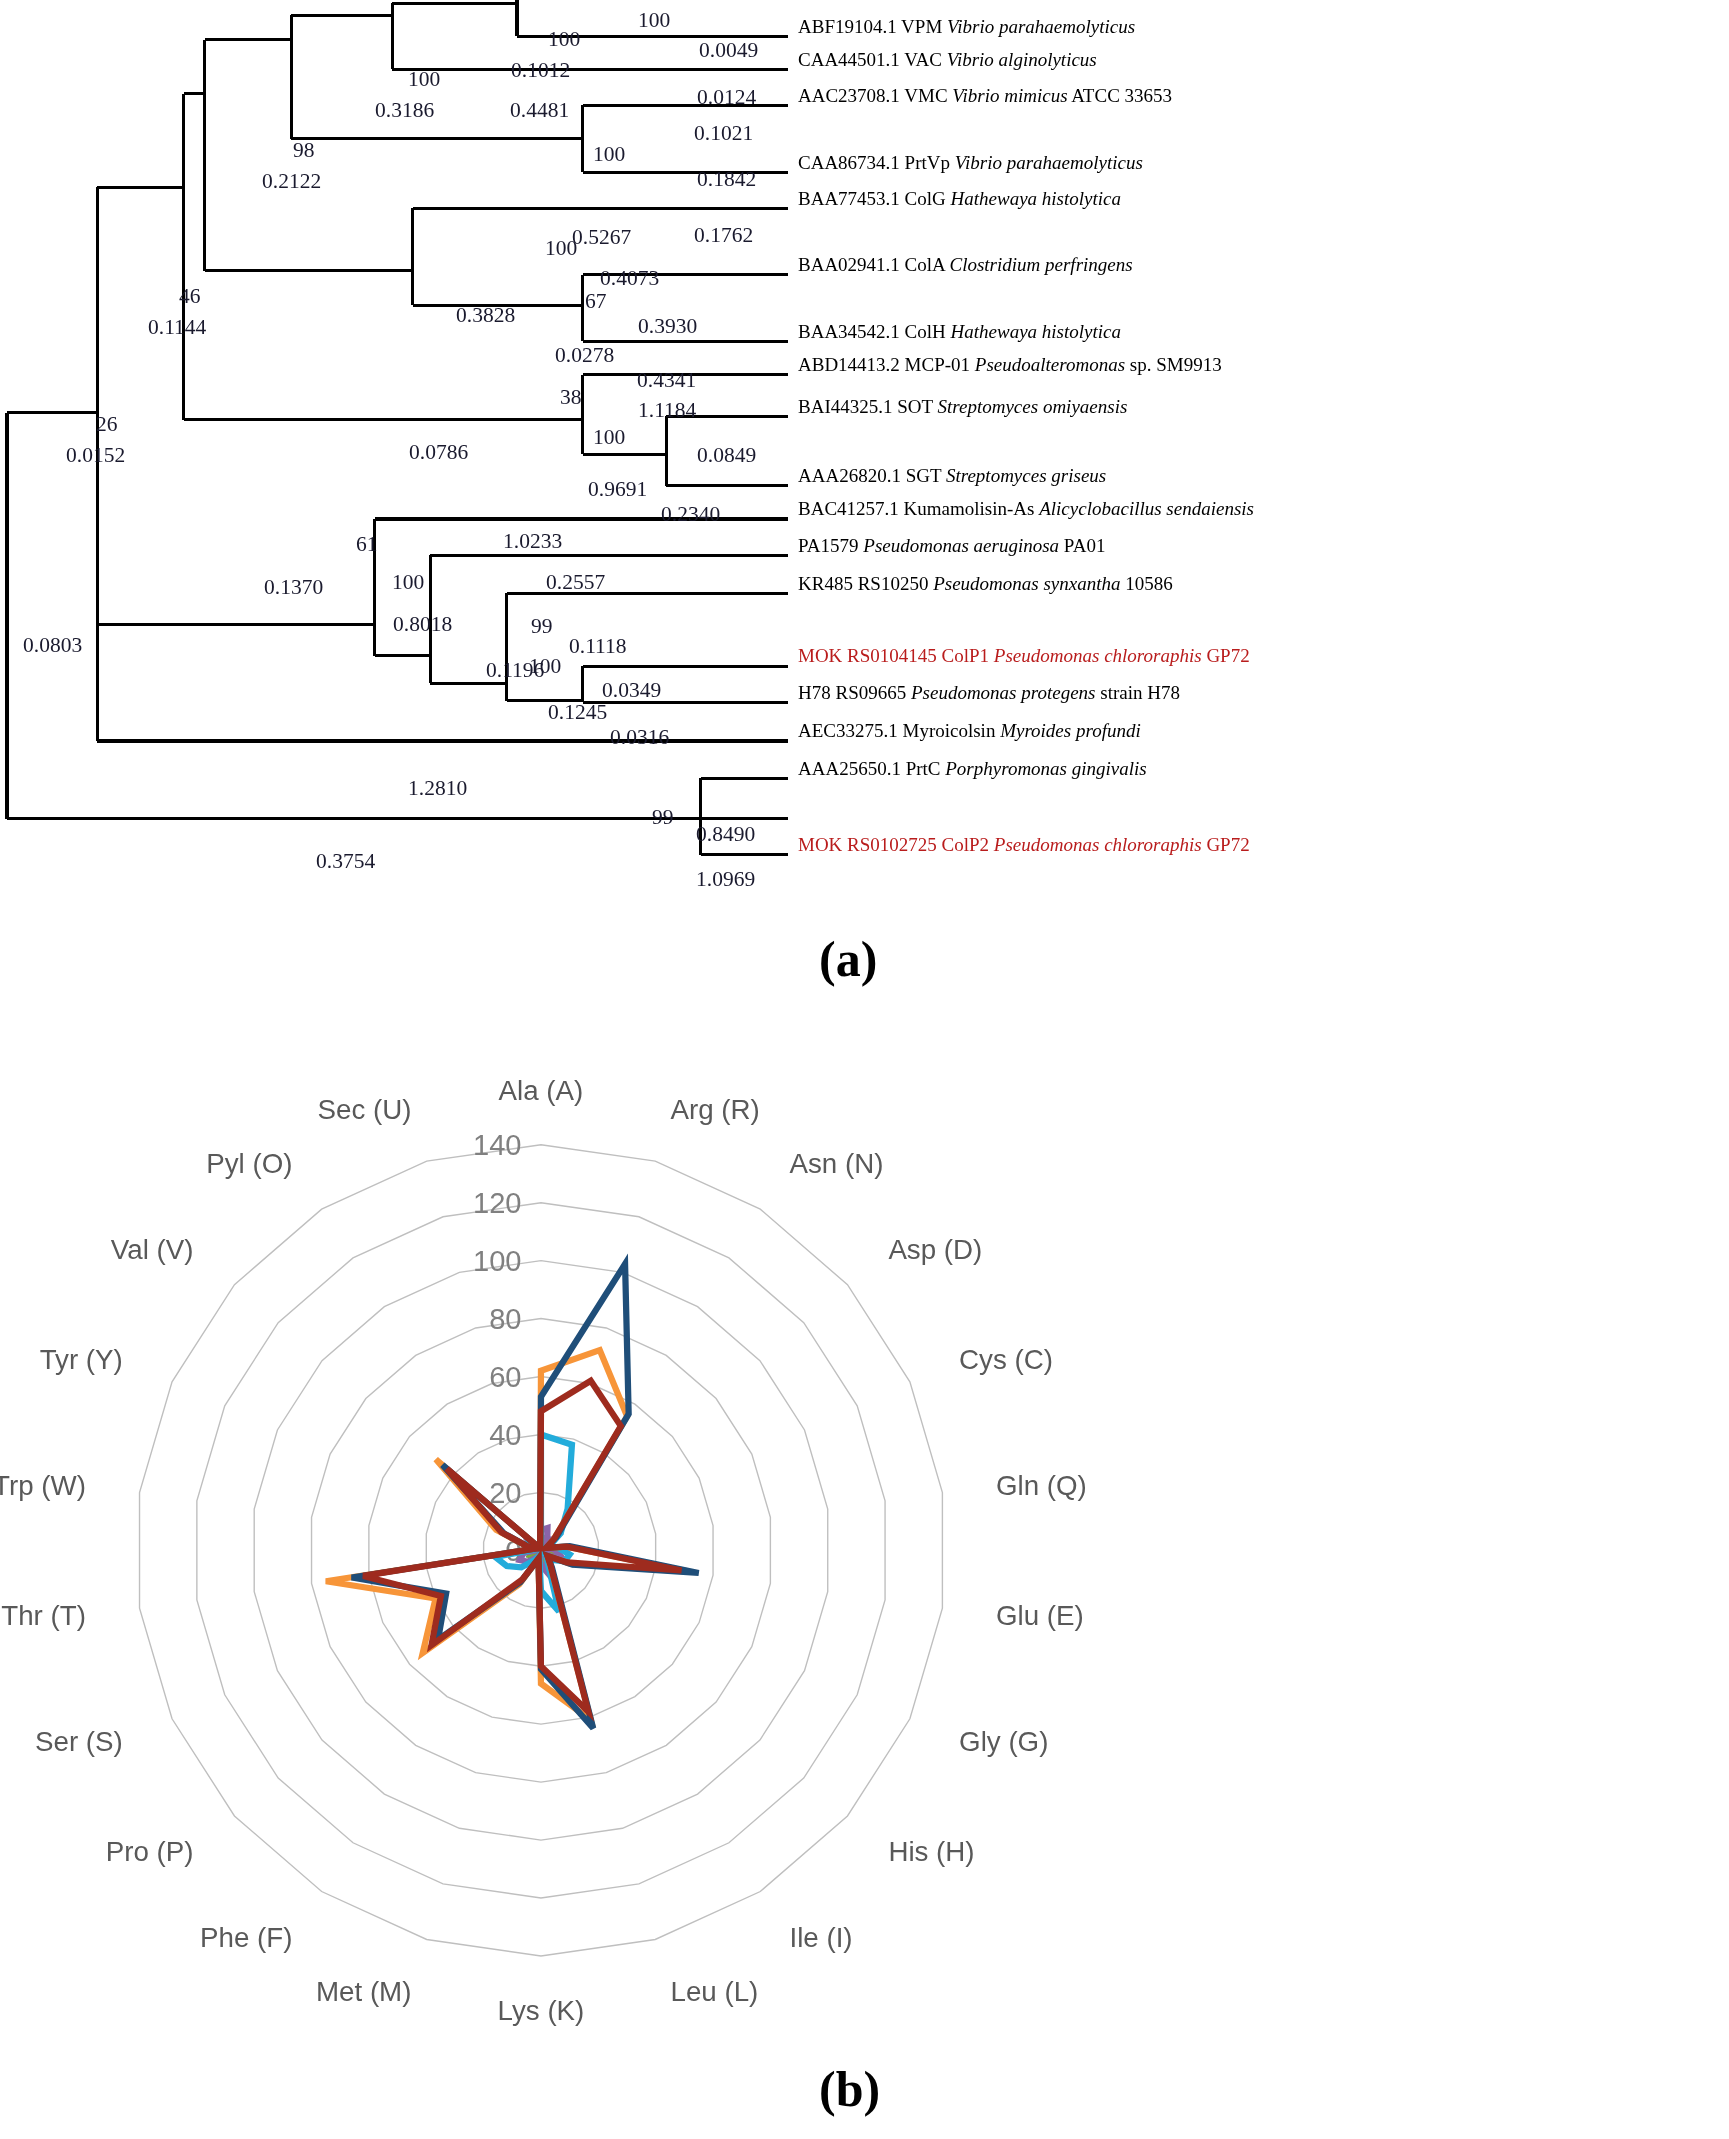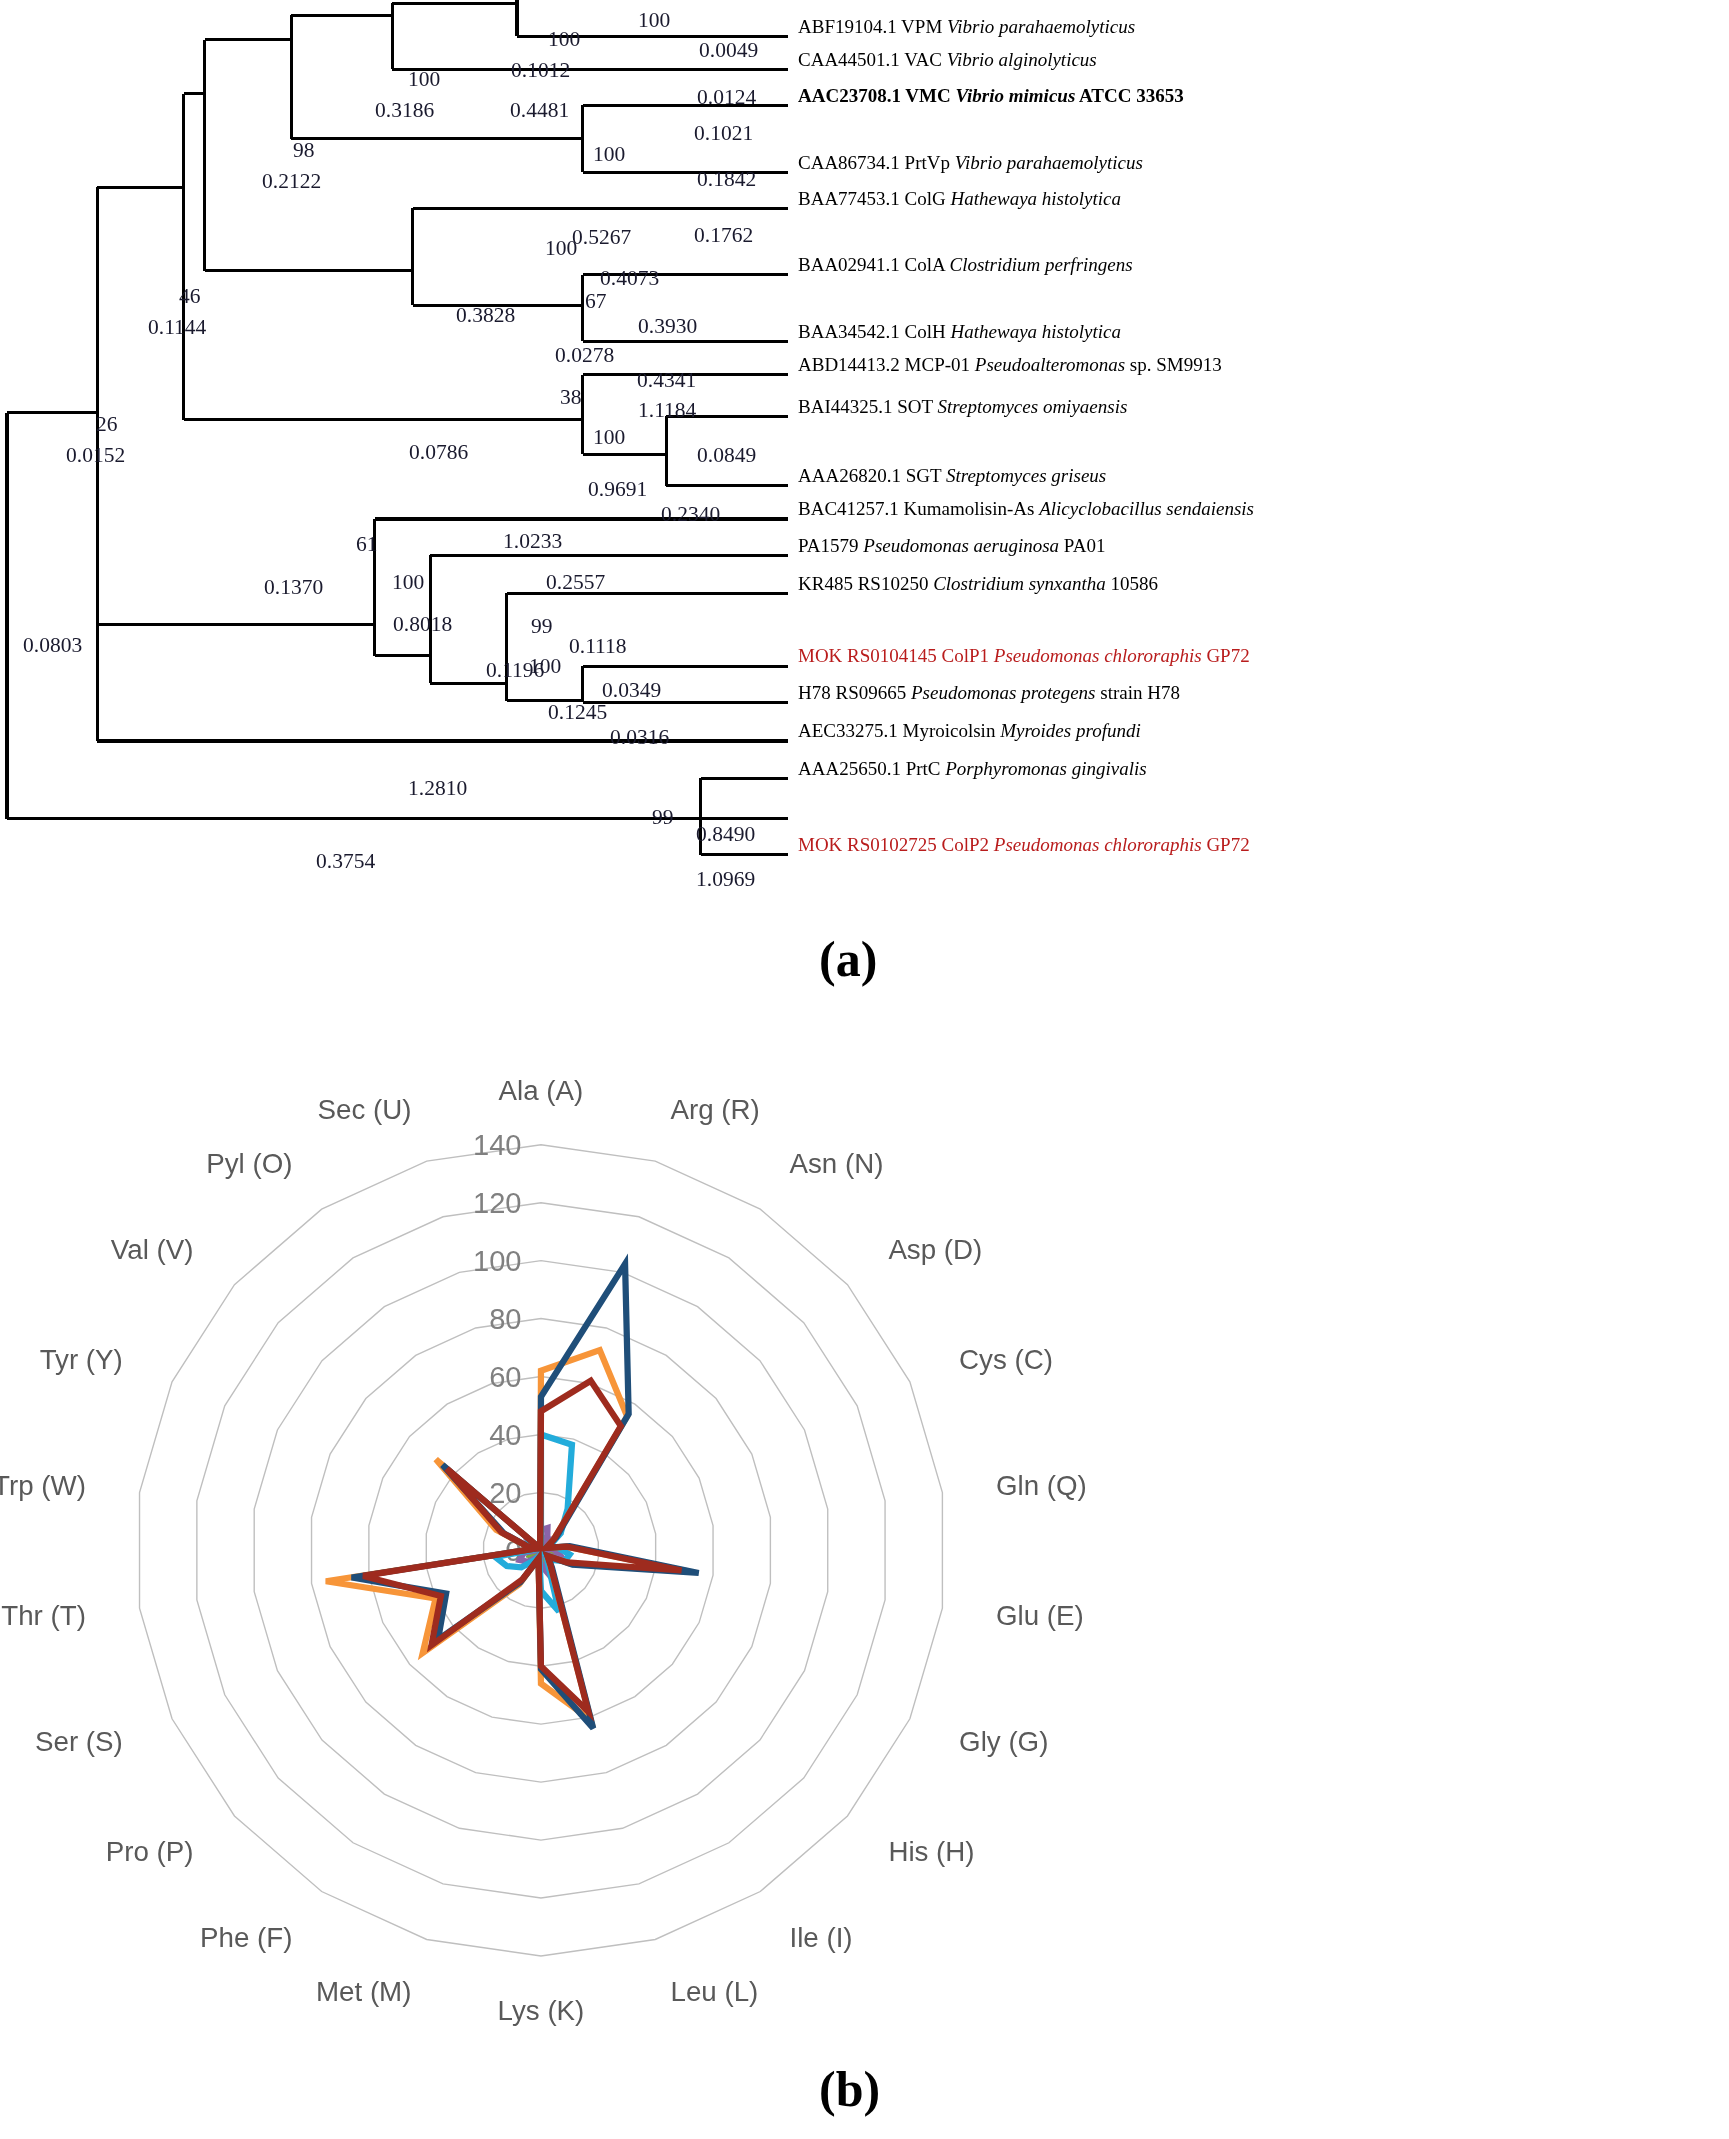--- a/index.html
+++ b/index.html
@@ -201,31 +201,31 @@
         <div class="tnum" style="left: 652px; top: 807px;">99</div>
         <div class="tnum" style="left: 696px; top: 824px;">0.8490</div>
         <div class="tnum" style="left: 316px; top: 851px;">0.3754</div>
         <div class="tnum" style="left: 696px; top: 869px;">1.0969</div>
       </div>
 
     <div id="tree-labels">
         <div class="tree-label" style="left: 798px; top: -26px;"><span>AAG59883.1 VPPC </span><i>Vibrio parahaemolyticus</i><span></span></div>
         <div class="tree-label" style="left: 798px; top: 16.6px;"><span>ABF19104.1 VPM </span><i>Vibrio parahaemolyticus</i><span></span></div>
         <div class="tree-label" style="left: 798px; top: 50px;"><span>CAA44501.1 VAC </span><i>Vibrio alginolyticus</i><span></span></div>
-        <div class="tree-label" style="left: 798px; top: 86px; font-weight: bold;"><span>AAC23708.1 VMC </span><i>Vibrio mimicus</i><span> ATCC 33653</span></div>
+        <div class="tree-label" style="left: 798px; top: 86px;"><span>AAC23708.1 VMC </span><i>Vibrio mimicus</i><span> ATCC 33653</span></div>
         <div class="tree-label" style="left: 798px; top: 153px;"><span>CAA86734.1 PrtVp </span><i>Vibrio parahaemolyticus</i><span></span></div>
         <div class="tree-label" style="left: 798px; top: 189px;"><span>BAA77453.1 ColG </span><i>Hathewaya histolytica</i><span></span></div>
         <div class="tree-label" style="left: 798px; top: 255px;"><span>BAA02941.1 ColA </span><i>Clostridium perfringens</i><span></span></div>
         <div class="tree-label" style="left: 798px; top: 322px;"><span>BAA34542.1 ColH </span><i>Hathewaya histolytica</i><span></span></div>
         <div class="tree-label" style="left: 798px; top: 355px;"><span>ABD14413.2 MCP-01 </span><i>Pseudoalteromonas</i><span> sp. SM9913</span></div>
         <div class="tree-label" style="left: 798px; top: 397px;"><span>BAI44325.1 SOT </span><i>Streptomyces omiyaensis</i><span></span></div>
         <div class="tree-label" style="left: 798px; top: 466px;"><span>AAA26820.1 SGT </span><i>Streptomyces griseus</i><span></span></div>
         <div class="tree-label" style="left: 798px; top: 499px;"><span>BAC41257.1 Kumamolisin-As </span><i>Alicyclobacillus sendaiensis</i><span></span></div>
         <div class="tree-label" style="left: 798px; top: 536px;"><span>PA1579 </span><i>Pseudomonas aeruginosa</i><span> PA01</span></div>
-        <div class="tree-label" style="left: 798px; top: 574px;"><span>KR485 RS10250 </span><i>Clostridium synxantha</i><span>  10586</span></div>
+        <div class="tree-label" style="left: 798px; top: 574px;"><span>KR485 RS10250 </span><i>Pseudomonas synxantha</i><span>  10586</span></div>
         <div class="tree-label red" style="left: 798px; top: 646px;"><span>MOK RS0104145 ColP1 </span><i>Pseudomonas chlororaphis</i><span>  GP72</span></div>
         <div class="tree-label" style="left: 798px; top: 683px;"><span>H78 RS09665 </span><i>Pseudomonas protegens</i><span> strain H78</span></div>
         <div class="tree-label" style="left: 798px; top: 721px;"><span>AEC33275.1 Myroicolsin </span><i>Myroides profundi</i><span></span></div>
         <div class="tree-label" style="left: 798px; top: 759px;"><span>AAA25650.1 PrtC </span><i>Porphyromonas gingivalis</i><span></span></div>
         <div class="tree-label red" style="left: 798px; top: 835px;"><span>MOK RS0102725 ColP2 </span><i>Pseudomonas chlororaphis</i><span>  GP72</span></div>
       </div>
 
     <div class="panel-caption" style="left:819px; top:930px;">(a)</div>
   </div>
 

